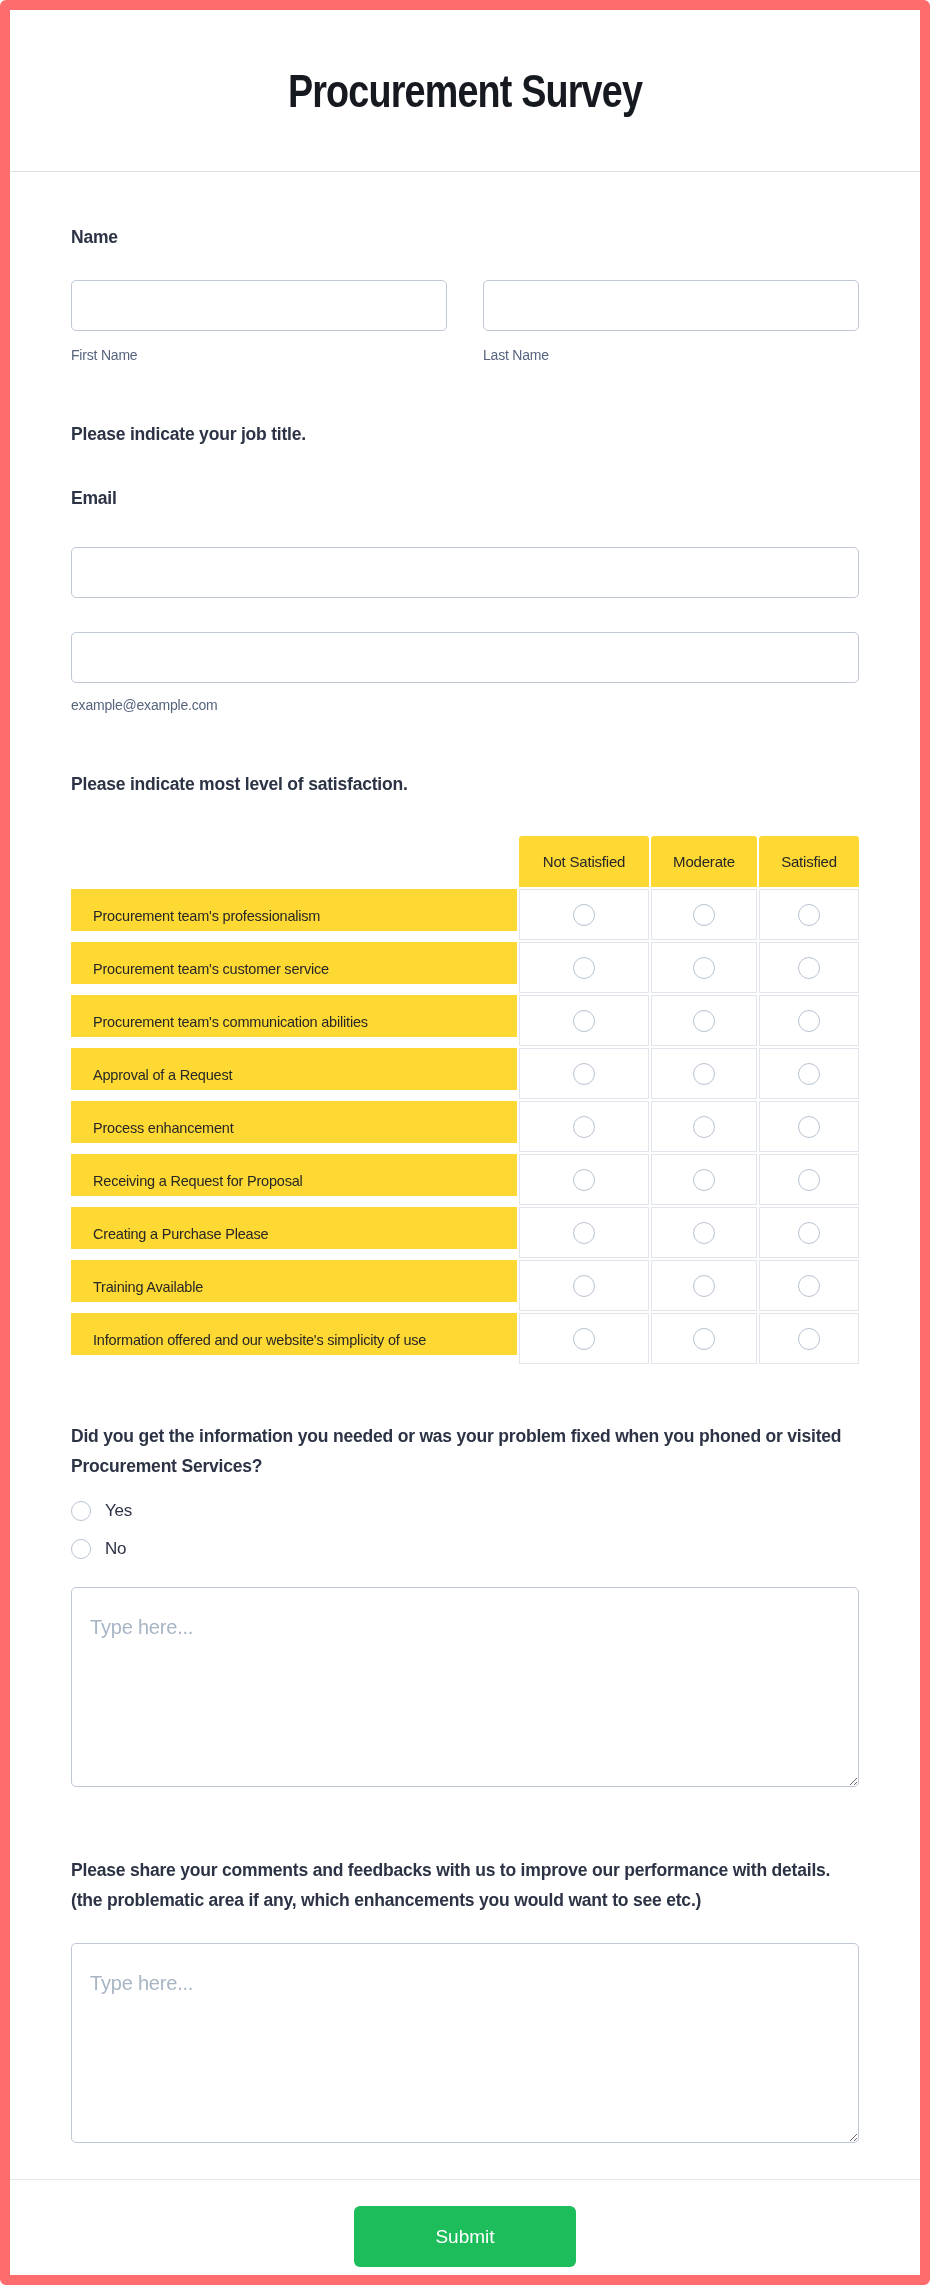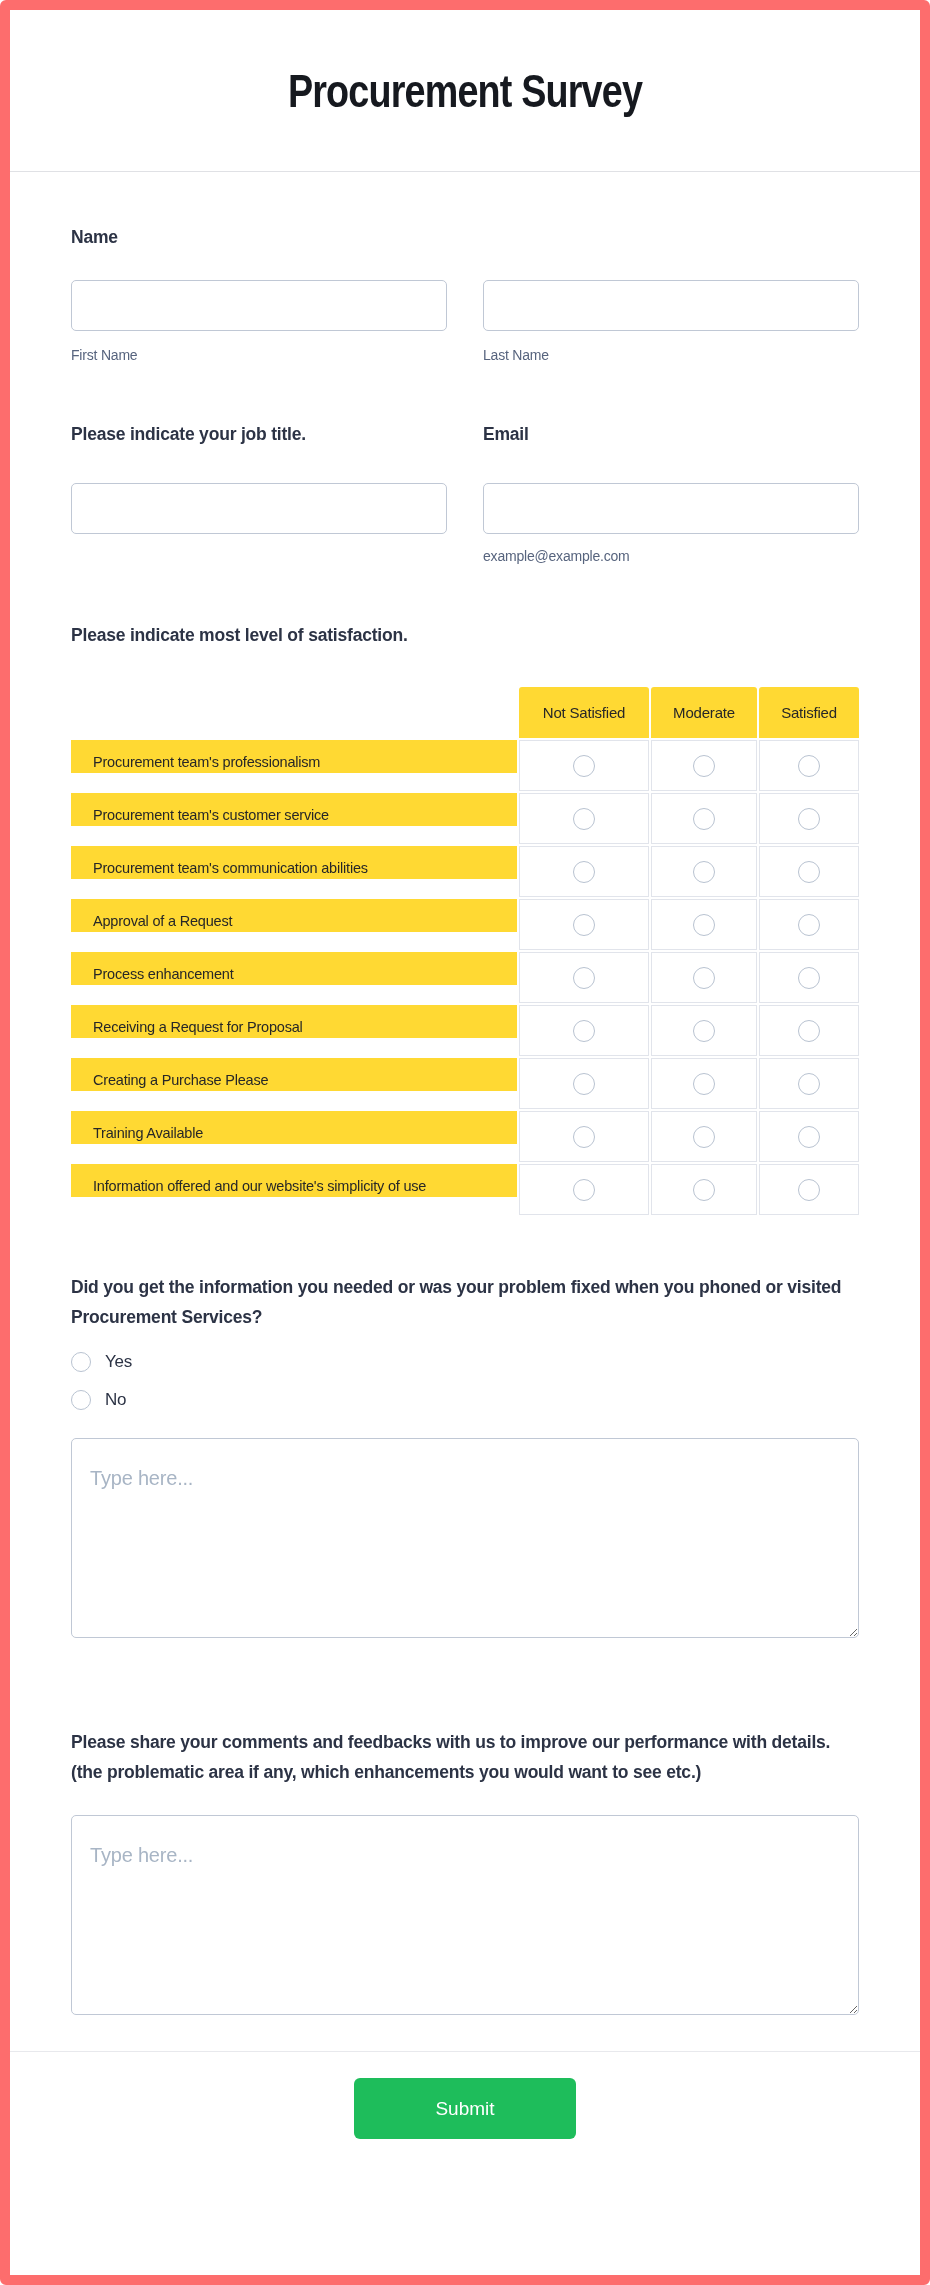--- a/index.html
+++ b/index.html
@@ -61,21 +61,21 @@
     font-size: 14px;
     color: #57647e;
     letter-spacing: -0.2px;
   }
   .name-section { margin-top: 50px; }
   .name-inputs { margin-top: 28px; }
   .name-sublabels { margin-top: 16px; }
   .row2-grid {
     margin-top: 56px;
     display: grid;
-    grid-template-columns: 1fr 1fr;
+    grid-template-columns: 1fr;
     column-gap: 36px;
     row-gap: 34px;
     align-items: start;
   }
   .email-sub { margin-top: 14px; }
   .sat-label { margin-top: 56px; }
   
   .matrix {
     margin-top: 37px;
     display: grid;
@@ -90,21 +90,21 @@
     display: flex;
     align-items: center;
     justify-content: center;
     font-size: 15px;
     color: #272727;
     letter-spacing: -0.2px;
     border-radius: 3px 3px 0 0;
   }
   .m-label {
     background: #ffd933;
-    height: 33px;
+    height: 42px;
     display: flex;
     align-items: center;
     padding: 11px 10px 0 22px;
     font-size: 14.5px;
     color: #272727;
     letter-spacing: -0.2px;
   }
   .m-cell {
     background: #ffffff;
     border: 1px solid #e1e4eb;
@@ -127,21 +127,21 @@
     margin-top: 20px;
     display: flex;
     align-items: center;
     gap: 14px;
   }
   .option-row + .option-row { margin-top: 18px; }
   .radio-sm { width: 20px; height: 20px; }
   .option-label { font-size: 17px; color: #2c3345; letter-spacing: -0.2px; }
   
   .details-label { margin-top: 62px; }
-  .comments-label { margin-top: 85px; }
+  .comments-label { margin-top: 64px; }
   .ta {
     margin-top: 28px;
     width: 788px;
     height: 200px;
     border: 1px solid #c0c8d5;
     border-radius: 5px;
     padding: 28px 18px;
     font-family: "Liberation Sans", sans-serif;
     font-size: 20px;
     color: #2c3345;

